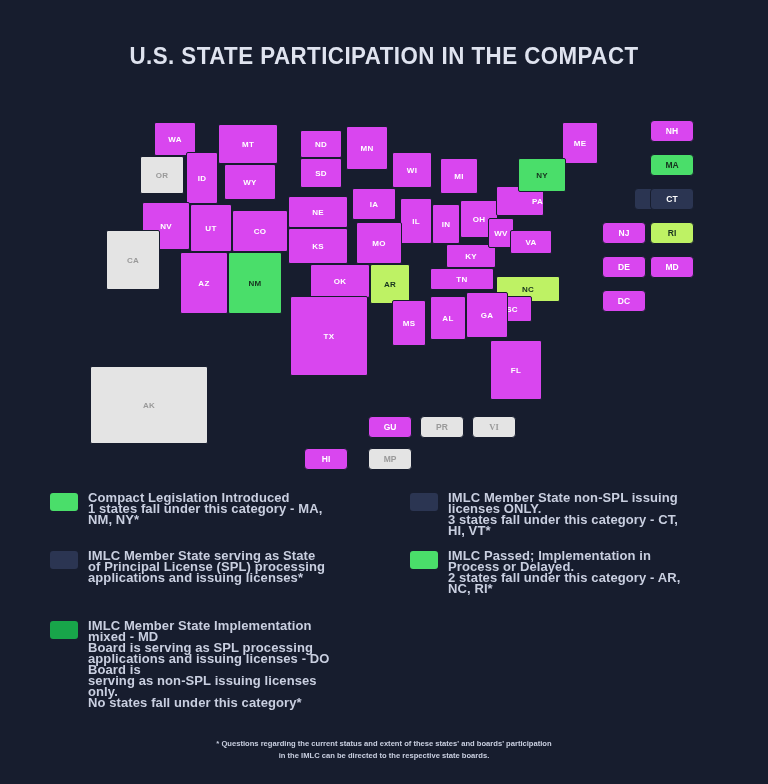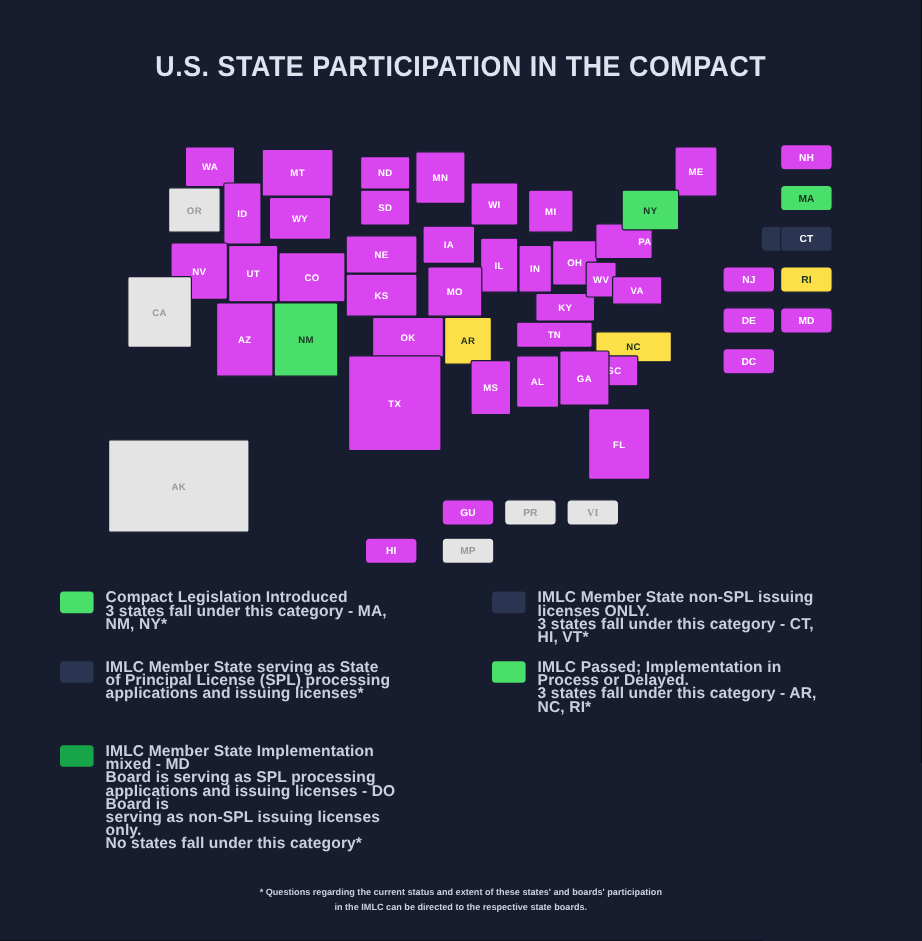--- a/index.html
+++ b/index.html
@@ -51,21 +51,21 @@
     justify-content: center;
     font-size: 8px;
     font-weight: bold;
     letter-spacing: 0.3px;
     color: #ffffff;
     border: 1px solid #171d2e;
     border-radius: 2px;
   }
   .s-member   { background: #d946ef; color: #ffffff; }
   .s-intro    { background: #4ade6a; color: #17331f; }
-  .s-passed   { background: #fde047; color: #17331f; }
+  .s-passed   { background: #bef264; color: #17331f; }
   .s-nonmem   { background: #2b3552; color: #ffffff; }
   .s-inactive { background: #e4e4e4; color: #9a9a9a; }
   .s-territory-grey { background: #e4e4e4; color: #9a9a9a; }
   .box-state {
     position: absolute;
     box-sizing: border-box;
     width: 44px;
     height: 22px;
     display: flex;
     align-items: center;
@@ -291,40 +291,40 @@
         <span>HI</span>
       </div>
       <div class="box-state s-territory-grey" style="left: 368px; top: 348px;">
         <span>MP</span>
       </div>
     </div>
 
   <div id="legend">
       <div class="legend-item" style="left: 50px; top: 0px;">
         <div class="swatch sw-intro"></div>
-        <div class="legend-text"><span class="ttl">Compact Legislation Introduced</span><span style="white-space: pre-line;">3 states fall under this category - MA, NM, NY*</span></div>
+        <div class="legend-text"><span class="ttl">Compact Legislation Introduced</span><span style="white-space: pre-line;">1 states fall under this category - MA, NM, NY*</span></div>
       </div>
       <div class="legend-item" style="left: 50px; top: 58px;">
         <div class="swatch sw-spl"></div>
         <div class="legend-text"><span class="ttl">IMLC Member State serving as State</span><span style="white-space: pre-line;">of Principal License (SPL) processing
 applications and issuing licenses*</span></div>
       </div>
       <div class="legend-item" style="left: 50px; top: 128px;">
         <div class="swatch sw-mixed"></div>
         <div class="legend-text"><span class="ttl">IMLC Member State Implementation mixed - MD</span><span style="white-space: pre-line;">Board is serving as SPL processing
 applications and issuing licenses - DO Board is
 serving as non-SPL issuing licenses only.
 No states fall under this category*</span></div>
       </div>
       <div class="legend-item" style="left: 410px; top: 0px;">
         <div class="swatch sw-nonspl"></div>
         <div class="legend-text"><span class="ttl">IMLC Member State non-SPL issuing licenses ONLY.</span><span style="white-space: pre-line;">3 states fall under this category - CT, HI, VT*</span></div>
       </div>
       <div class="legend-item" style="left: 410px; top: 58px;">
         <div class="swatch sw-passed"></div>
-        <div class="legend-text"><span class="ttl">IMLC Passed; Implementation in Process or Delayed.</span><span style="white-space: pre-line;">3 states fall under this category - AR, NC, RI*</span></div>
+        <div class="legend-text"><span class="ttl">IMLC Passed; Implementation in Process or Delayed.</span><span style="white-space: pre-line;">2 states fall under this category - AR, NC, RI*</span></div>
       </div>
     </div>
 
   <div id="footnote" style="white-space: pre-line;">* Questions regarding the current status and extent of these states' and boards' participation
 in the IMLC can be directed to the respective state boards.</div>
 
 </div>
 
 </body></html>

